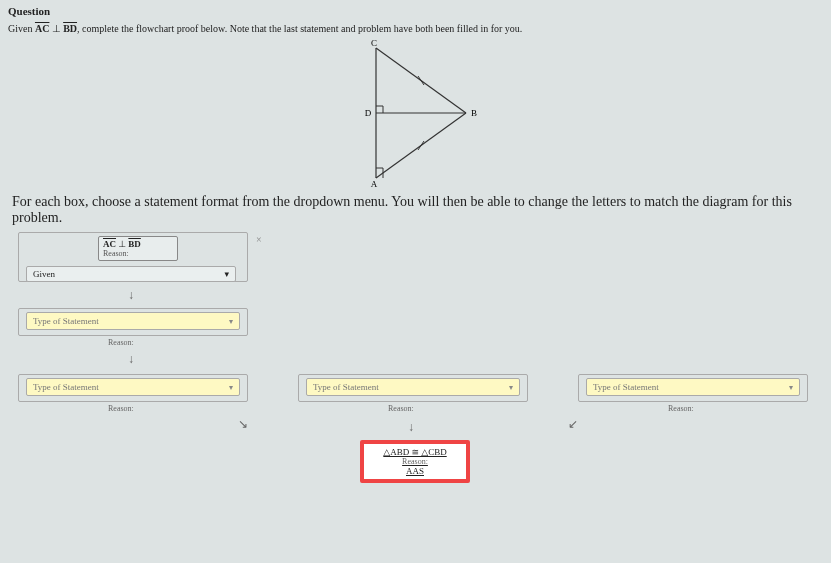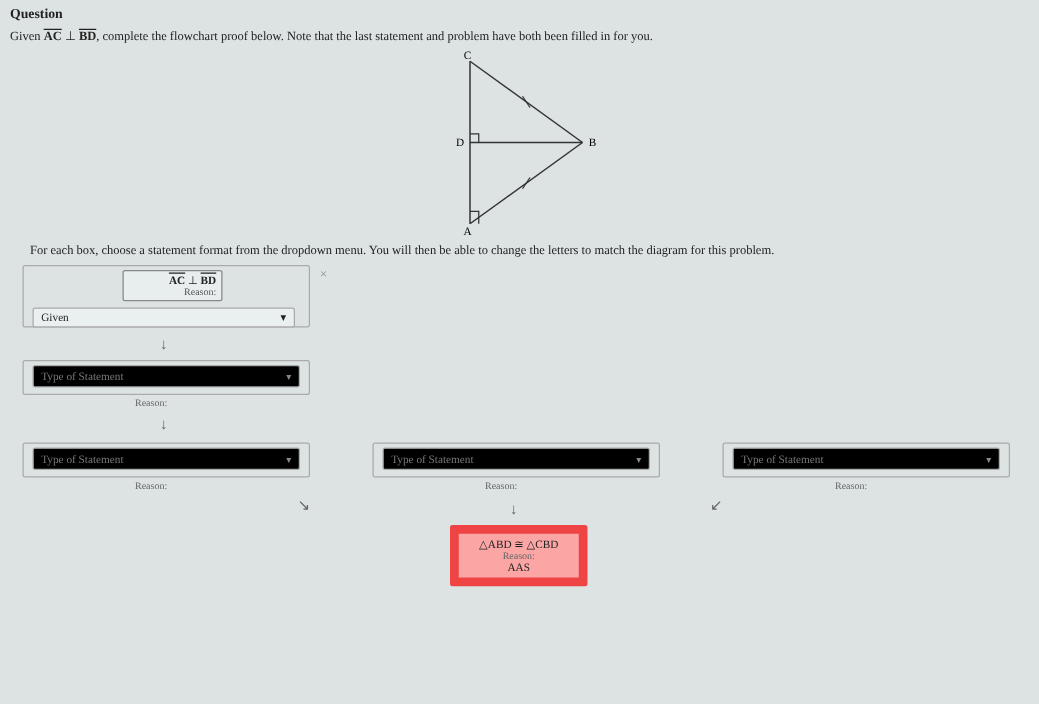--- a/index.html
+++ b/index.html
@@ -17,39 +17,39 @@
     .question-label { font-weight: bold; font-size: 11px; margin-bottom: 6px; }
     .instruction { font-size: 10px; margin-bottom: 4px; }
     .overline { text-decoration: overline; display: inline-block; font-weight: bold; }
     .diagram-area {
       width: 100%;
       display: flex;
       justify-content: center;
       margin: 4px 0;
     }
     .diagram { width: 140px; height: 150px; }
-    .sub-instruction { font-size: 10px; margin: 6px 16px; }
+    .sub-instruction { font-size: 14px; margin: 6px 4px; }
     .flowchart {
       position: relative;
       height: 260px;
     }
     .box {
       position: absolute;
       border: 1px solid #888;
       background: #e8eded;
-      text-align: right;
+      text-align: left;
       padding: 2px 4px;
       border-radius: 2px;
     }
     .box .stmt { font-size: 9px; }
     .box .reason-label { font-size: 8px; color: #555; }
     .dropdown {
       position: absolute;
       border: 1px solid #aaa;
-      background: #000000;
+      background: #fef9c3;
       font-size: 9px;
       color: #777;
       padding: 3px 6px;
       display: flex;
       justify-content: space-between;
       align-items: center;
       border-radius: 2px;
     }
     .dropdown .caret { font-size: 8px; color: #888; }
     .reason-under {
@@ -64,26 +64,27 @@
       color: #888;
       cursor: pointer;
     }
     .arrow {
       position: absolute;
       font-size: 12px;
       color: #666;
     }
     .final-box {
       position: absolute;
-      border: 7px solid #ef4444;
-      background: #fca5a5;
+      border: 4px solid #ef4444;
+      background: #ffffff;
       text-align: center;
       padding: 3px 6px;
       border-radius: 2px;
       font-size: 9px;
+      text-decoration: underline;
     }
     .given-label-box {
       position: absolute;
       border: 1px solid #aaa;
       background: #eaefef;
       font-size: 9px;
       padding: 2px 6px;
       border-radius: 2px;
     }
     .big-frame {

